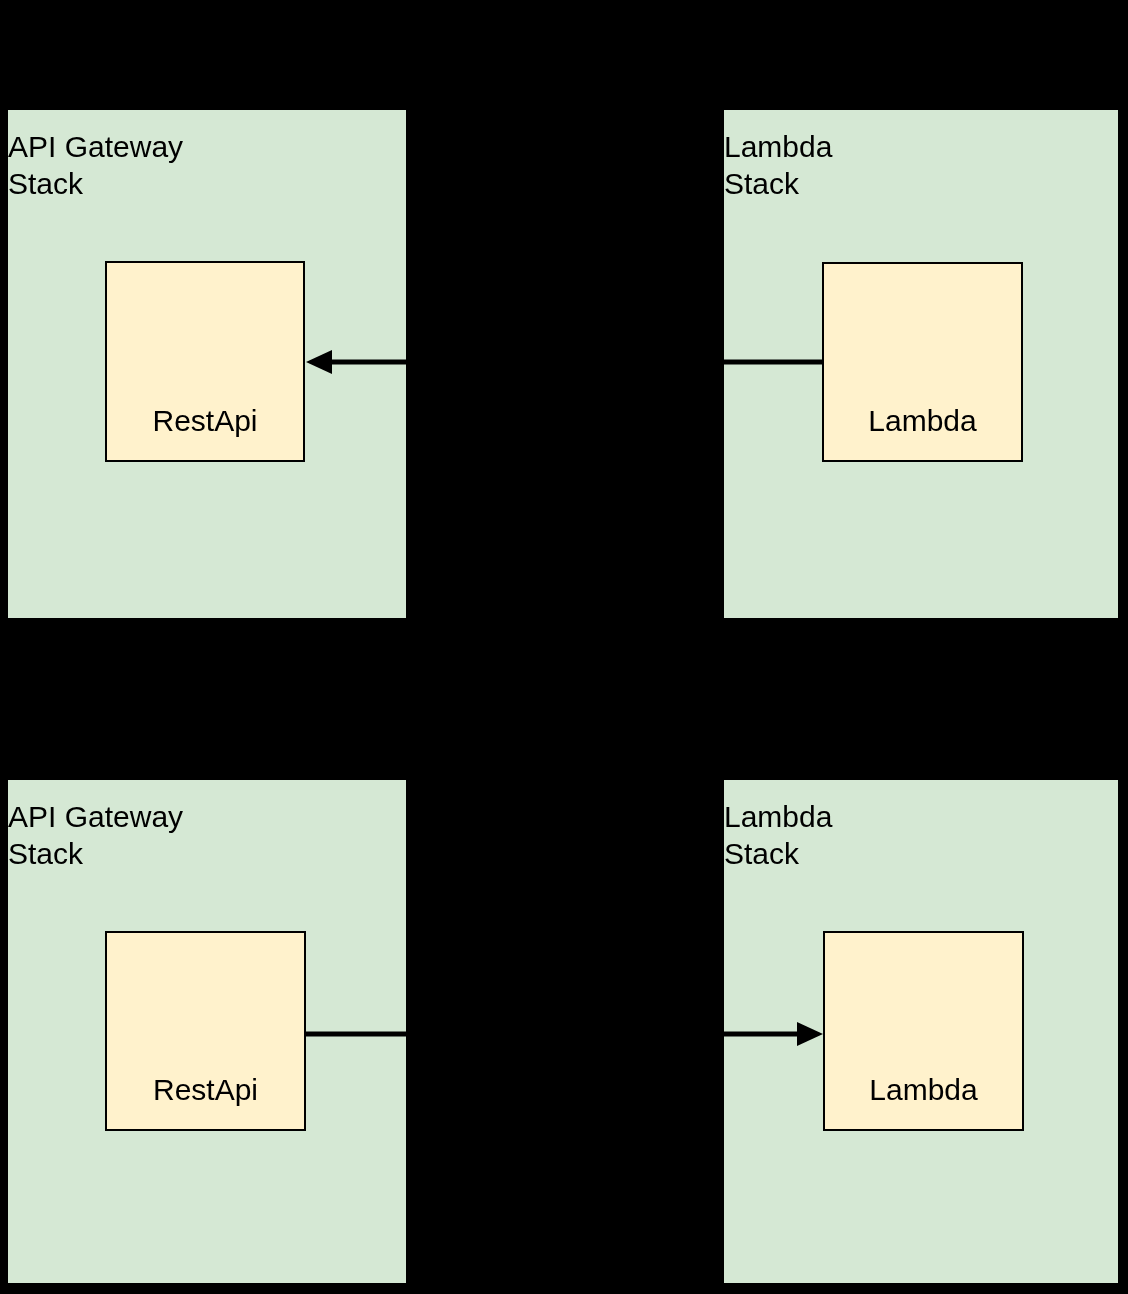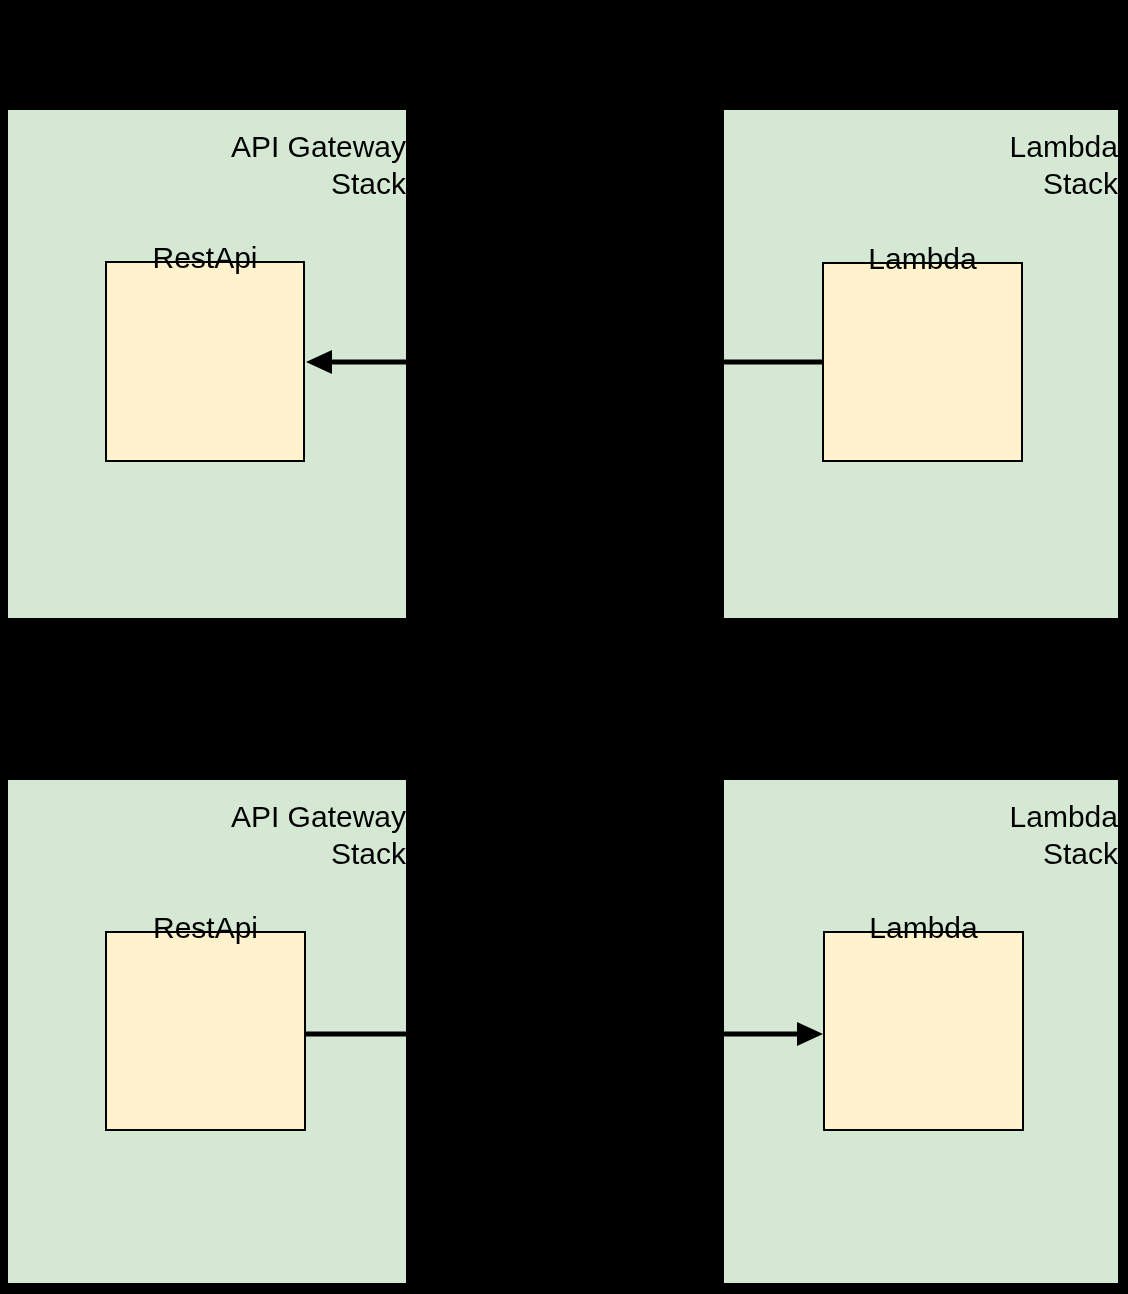--- a/index.html
+++ b/index.html
@@ -22,34 +22,34 @@
   .stack-panel {
     position: absolute;
     background: #d5e8d4;
     box-sizing: border-box;
   }
   .stack-title {
     position: absolute;
     left: 0;
     right: 0;
     top: 18px;
-    text-align: right;
+    text-align: left;
     font-size: 30px;
     line-height: 37px;
     color: #000000;
     white-space: pre-line;
     font-family: "Liberation Sans", sans-serif;
   }
   .resource-box {
     position: absolute;
     background: #fff2cc;
     border: 2px solid #000000;
     box-sizing: border-box;
     display: flex;
-    align-items: flex-start;
+    align-items: flex-end;
     justify-content: center;
   }
   .resource-label {
     font-size: 30px;
     line-height: 34px;
     color: #000000;
     text-align: center;
     position: relative;
     top: -22px;
   }

